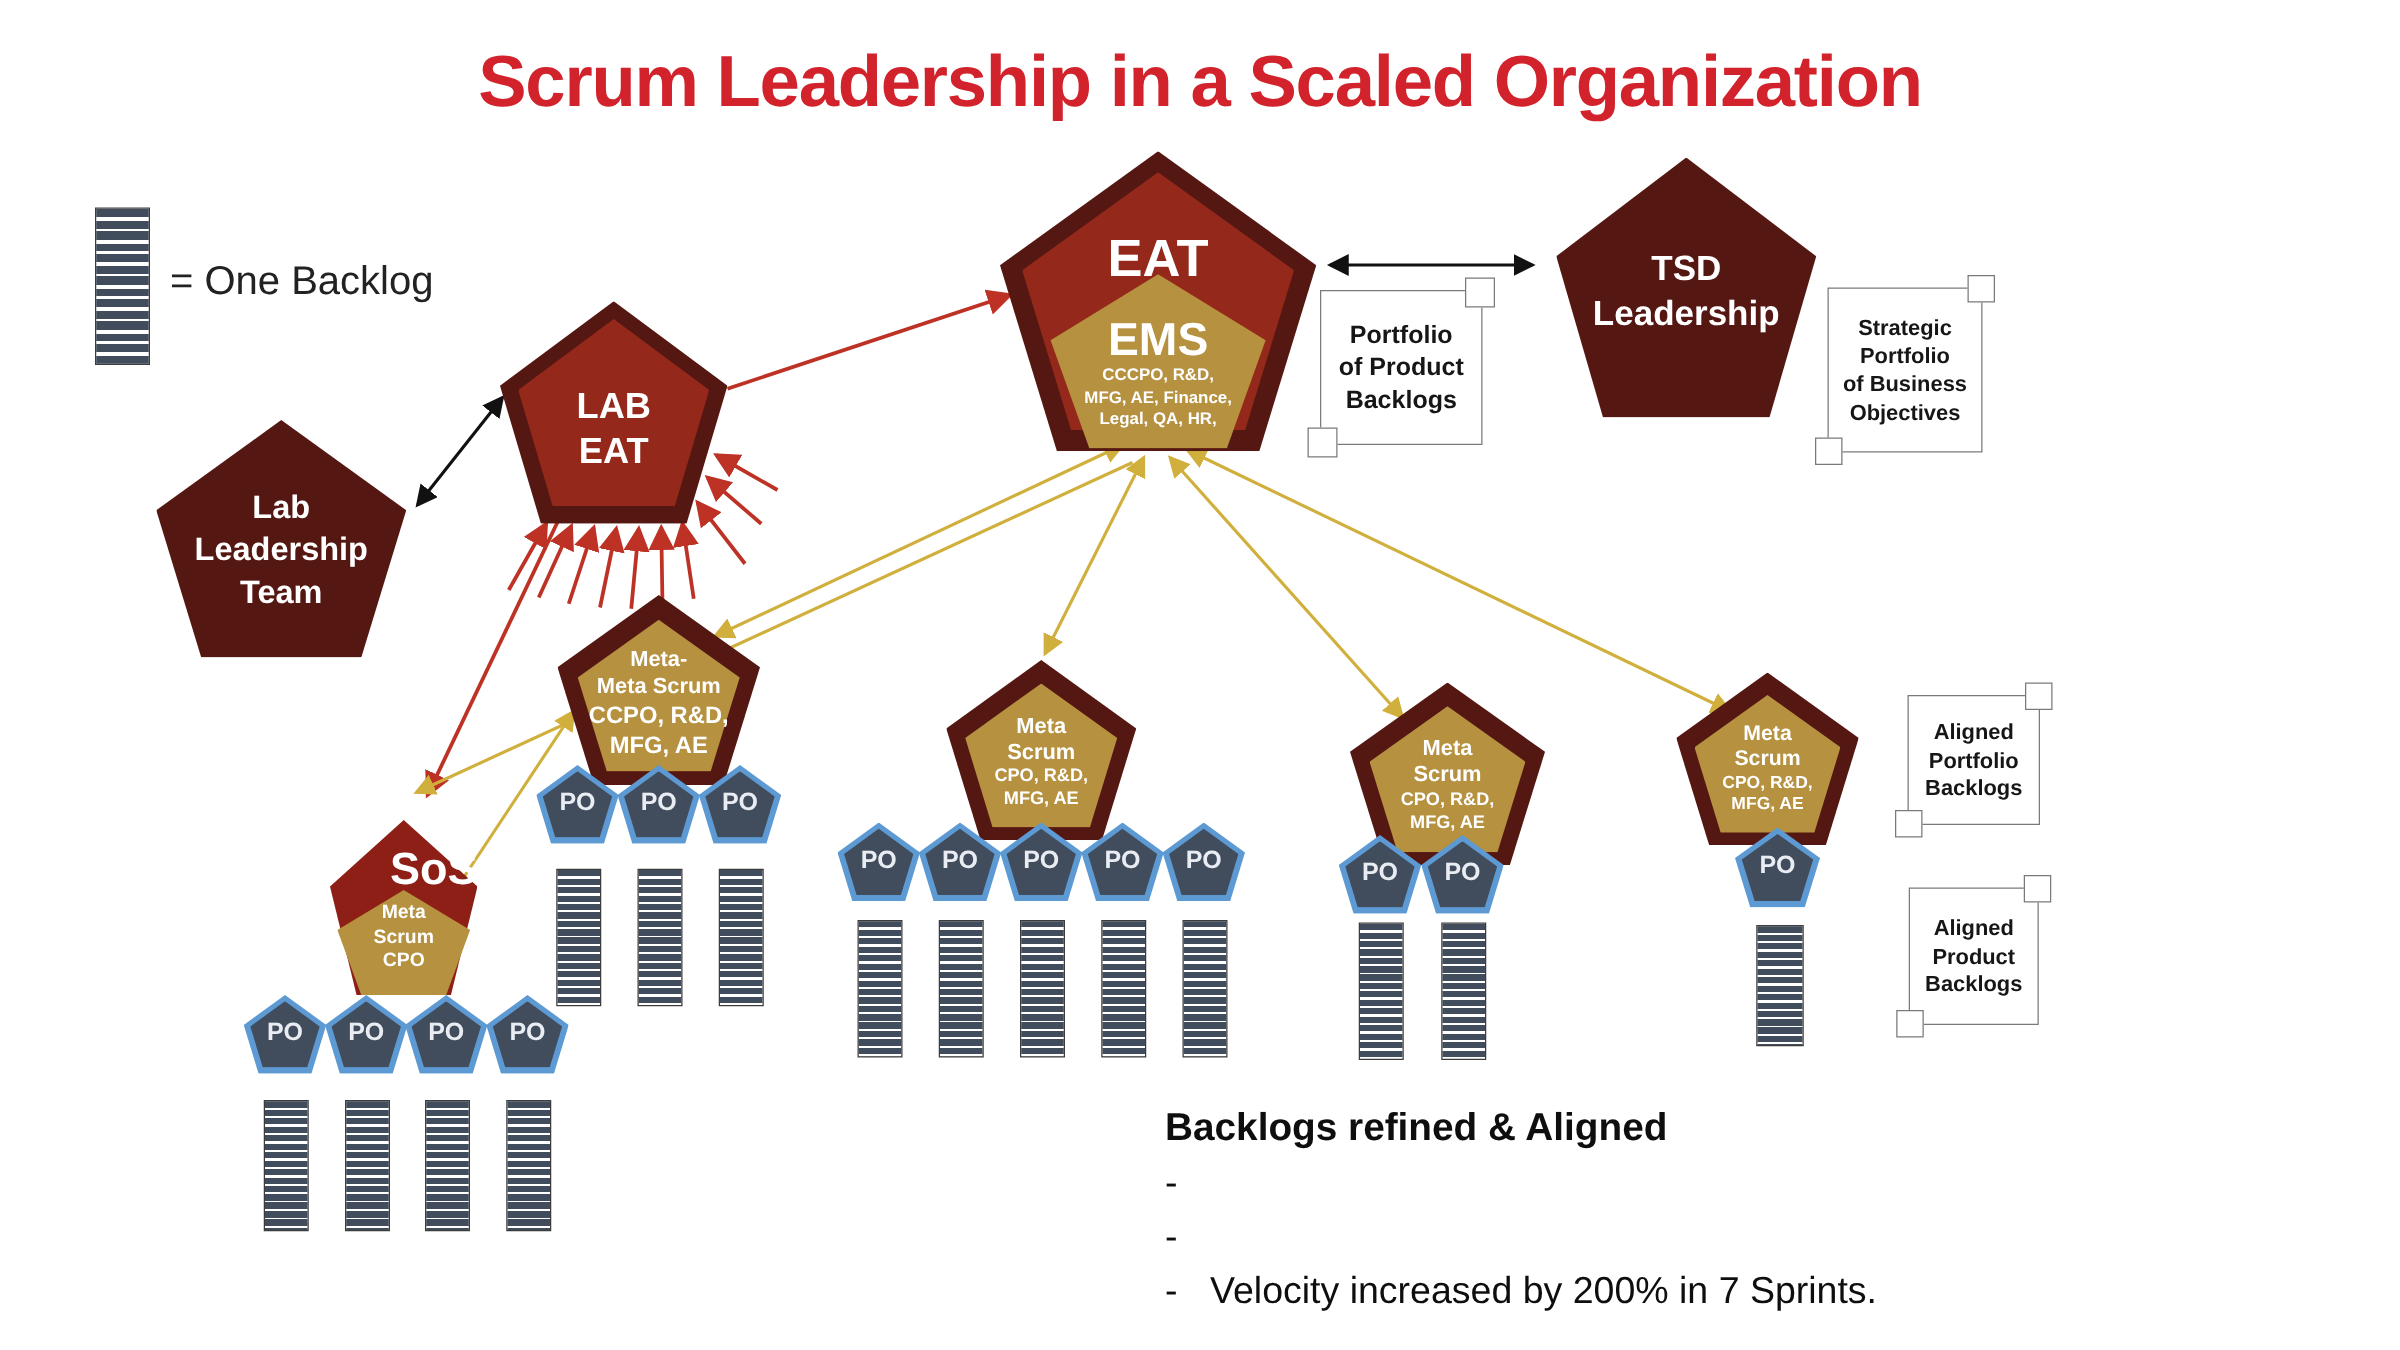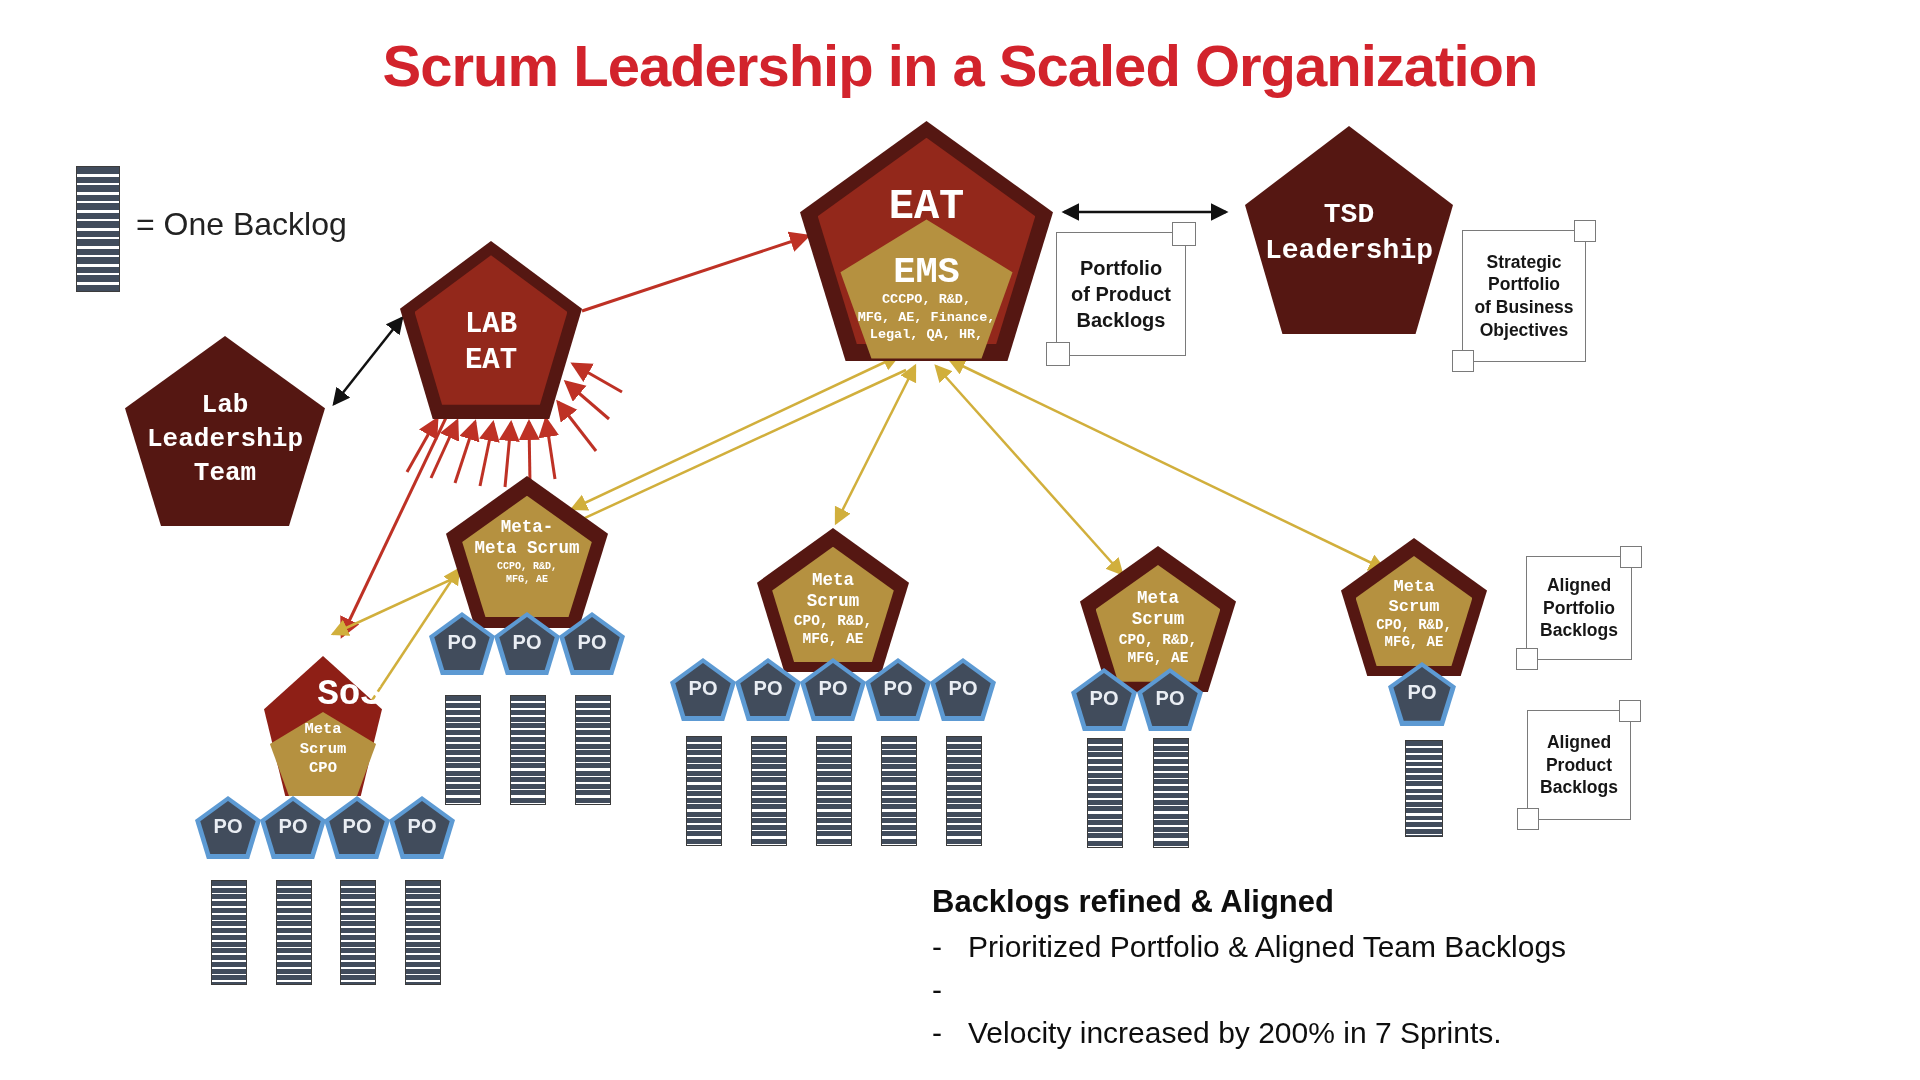--- a/index.html
+++ b/index.html
@@ -6,21 +6,21 @@
   .stage{position:relative;width:1920px;height:1080px;background:#fff;overflow:hidden;
          font-family:"Liberation Sans",sans-serif;color:var(--ink,#1a1a1a);margin-top:20px;}
   .title{position:absolute;left:0;right:0;top:12px;text-align:center;
          font-size:58px;font-weight:800;letter-spacing:-1px;color:var(--title_red);z-index:2;}
   .legend-label{position:absolute;left:136px;top:186px;font-size:32px;font-weight:500;color:#222;z-index:2;}
   
   .backlog{position:absolute;border:1px solid #3c3c3c;z-index:2;background:
      repeating-linear-gradient(to bottom,var(--po_slate) 0 5px,#fff 5px 7px,var(--po_slate) 7px 12px,#fff 12px 13.5px);}
   .backlog.big{background:repeating-linear-gradient(to bottom,var(--po_slate) 0 7px,#fff 7px 10px,var(--po_slate) 10px 16px,#fff 16px 18px);}
   
-  .pent{position:absolute;z-index:2;font-family:Liberation Mono, monospace;}
+  .pent{position:absolute;z-index:2;}
   .p-shape{position:absolute;left:0;top:0;width:100%;height:100%;
            clip-path:polygon(50% 0%,100% 38%,82% 100%,18% 100%,0% 38%);}
   .p-label{position:absolute;left:0;right:0;text-align:center;color:#fff;font-weight:800;}
   .ml{white-space:pre-line;}
   
   .po{position:absolute;width:66px;height:63px;z-index:2;}
   .po .p-label{top:30%;font-size:20px;font-weight:600;color:#e9edf3;}
   
   .box{position:absolute;border:1.5px solid #7a7a7a;background:#fff;z-index:2;
        display:flex;align-items:center;justify-content:center;text-align:center;
@@ -129,21 +129,21 @@
     <div class="p-label ml" style="top:46%;font-size:15.5px;font-weight:700;line-height:1.25;">Meta
 Scrum
 CPO</div>
   </div>
 
   <div class="pent" style="left:446px;top:456px;width:162px;height:152px;">
     <div class="p-shape" style="background:var(--maroon_dark);"></div>
     <div class="p-shape" style="left:10%;top:13%;width:80%;height:80%;background:var(--gold);"></div>
     <div class="p-label ml" style="top:27%;font-size:17.5px;line-height:1.2;">Meta-
 Meta Scrum</div>
-    <div class="p-label ml" style="top:56%;font-size:10px;font-weight:700;line-height:1.25;">CCPO, R&amp;D,
+    <div class="p-label ml" style="top:56%;font-size:19px;font-weight:700;line-height:1.25;">CCPO, R&amp;D,
 MFG, AE</div>
   </div>
 
   <div class="pent" style="left:757px;top:508px;width:152px;height:144px;">
     <div class="p-shape" style="background:var(--maroon_dark);"></div>
     <div class="p-shape" style="left:10%;top:13%;width:80%;height:80%;background:var(--gold);"></div>
     <div class="p-label ml" style="top:29%;font-size:17.5px;line-height:1.2;">Meta
 Scrum</div>
     <div class="p-label ml" style="top:58%;font-size:14.5px;font-weight:700;line-height:1.25;">CPO, R&amp;D,
 MFG, AE</div>
@@ -292,21 +292,20 @@
 Product
 Backlogs</span>
     <span class="handle tr"></span>
     <span class="handle bl"></span>
   </div>
 
   <div class="summary">
     <div class="head">Backlogs refined &amp; Aligned</div>
     <div class="bullet">
       <span class="dash">-</span>
-      <span>Prioritized Portfolio &amp; Aligned Team Backlogs</span>
     </div>
     <div class="bullet">
       <span class="dash">-</span>
     </div>
     <div class="bullet">
       <span class="dash">-</span>
       <span>Velocity increased by 200% in 7 Sprints.</span>
     </div>
   </div>
 

